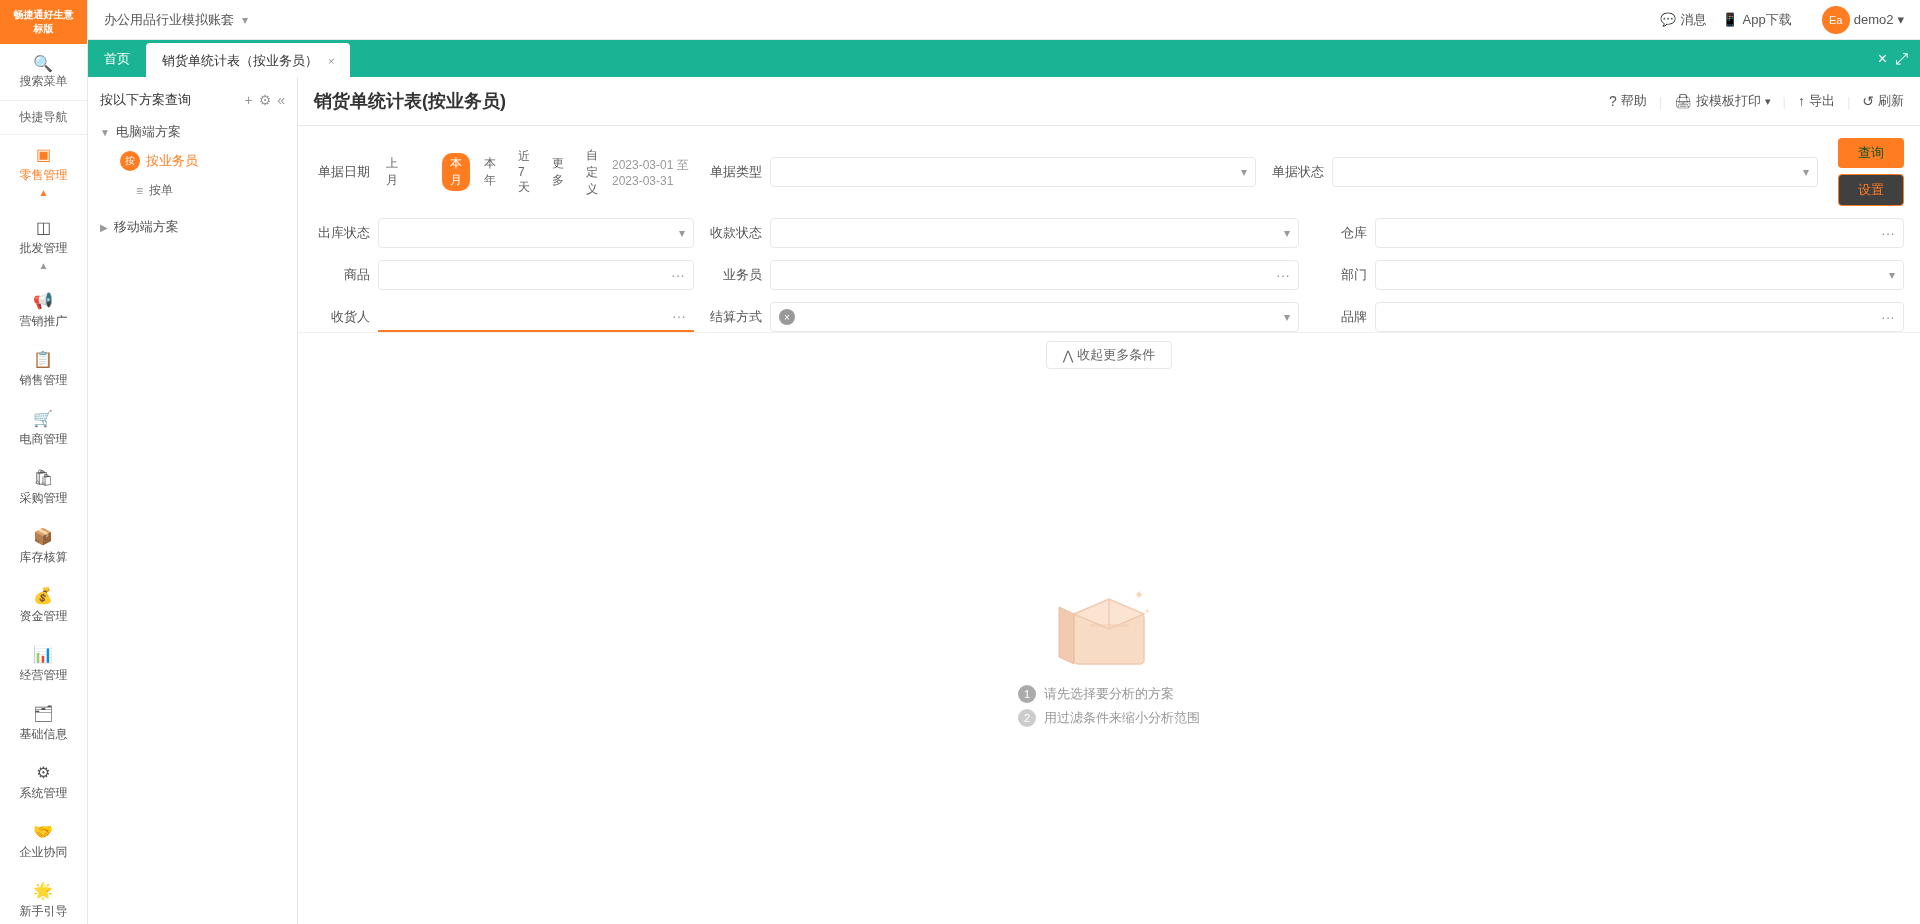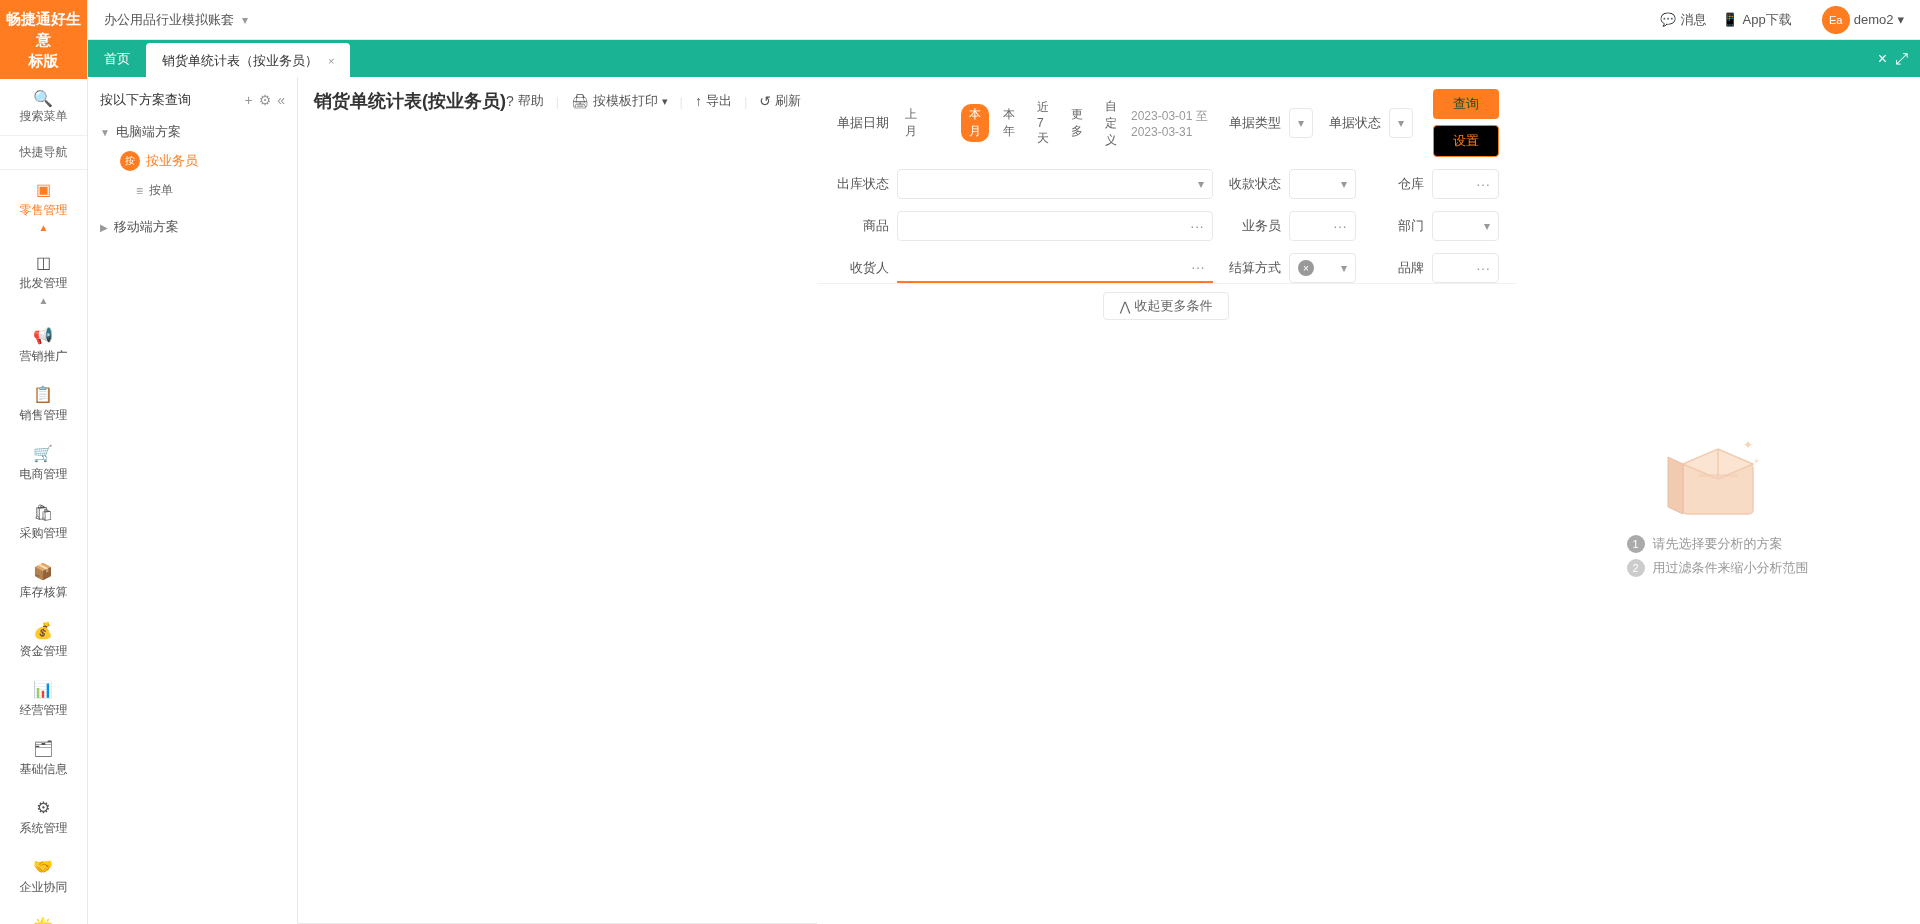--- a/index.html
+++ b/index.html
@@ -1,21 +1,21 @@
 <!DOCTYPE html>
 <html><head>
   <meta charset="utf-8">
   <style>
     * { box-sizing: border-box; margin: 0; padding: 0; }
     body { font-family: 'Microsoft YaHei', Arial, sans-serif; font-size: 13px; background: #f5f5f5; color: #333; display: flex; height: 924px; overflow: hidden; }
 
     
     .sidebar { width: 88px; background: #fff; border-right: 1px solid #e8e8e8; display: flex; flex-direction: column; align-items: center; padding-top: 0; height: 100%; }
     .sidebar-logo { width: 100%; background: #ff7c20; padding: 8px 4px; text-align: center; cursor: pointer; }
-    .sidebar-logo-text { color: #fff; font-size: 15px; line-height: 1.4; font-weight: bold; }
+    .sidebar-logo-text { color: #fff; font-size: 10px; line-height: 1.4; font-weight: bold; }
     .sidebar-search { width: 100%; padding: 10px 0; text-align: center; font-size: 12px; color: #666; cursor: pointer; border-bottom: 1px solid #f0f0f0; }
     .sidebar-nav { width: 100%; padding: 8px 0; text-align: center; font-size: 12px; color: #666; cursor: pointer; border-bottom: 1px solid #f0f0f0; font-family: Liberation Mono, monospace; }
     .sidebar-item { width: 100%; padding: 10px 0; text-align: center; font-size: 12px; color: #555; cursor: pointer; display: flex; flex-direction: column; align-items: center; gap: 3px; }
     .sidebar-item.active { color: #ff7c20; }
     .sidebar-item .icon { font-size: 16px; }
 
     
     .main { flex: 1; display: flex; flex-direction: column; overflow: hidden; }
 
     
@@ -48,21 +48,21 @@
     .scheme-section-title { padding: 4px 12px; display: flex; align-items: center; gap: 6px; font-size: 13px; color: #555; cursor: pointer; }
     .scheme-section-arrow { font-size: 10px; color: #999; }
     .scheme-item { padding: 6px 12px 6px 32px; display: flex; align-items: center; gap: 6px; font-size: 13px; cursor: pointer; color: #555; }
     .scheme-item.active { color: #ff7c20; }
     .scheme-item .item-icon { width: 20px; height: 20px; border-radius: 50%; background: #ff7c20; color: #fff; display: flex; align-items: center; justify-content: center; font-size: 10px; }
     .sub-item { padding: 5px 12px 5px 48px; display: flex; align-items: center; gap: 6px; font-size: 12px; cursor: pointer; color: #666; }
     .sub-item-icon { color: #999; font-size: 12px; }
     .section2-title { padding: 6px 12px; display: flex; align-items: center; gap: 6px; font-size: 13px; color: #555; cursor: pointer; }
 
     
-    .right-panel { flex: 1; display: flex; flex-direction: row; overflow: hidden; }
+    .right-panel { flex: 1; display: flex; flex-direction: column; overflow: hidden; }
 
     
     .page-header { background: #fff; padding: 12px 16px 0; border-bottom: 1px solid #e8e8e8; }
     .page-title-row { display: flex; align-items: center; justify-content: space-between; margin-bottom: 12px; }
     .page-title { font-size: 18px; font-weight: bold; color: #333; }
     .page-actions { display: flex; align-items: center; gap: 12px; }
     .page-action { display: flex; align-items: center; gap: 4px; font-size: 13px; color: #555; cursor: pointer; }
     .page-action .icon { font-size: 14px; }
     .action-divider { color: #e8e8e8; }
     .filter-row { display: flex; align-items: center; gap: 12px; margin-bottom: 12px; }
@@ -81,21 +81,21 @@
     .date-tab { padding: 2px 8px; font-size: 12px; color: #666; cursor: pointer; border-radius: 2px; }
     .date-tab.active { background: #ff7c20; color: #fff; border-radius: 10px; margin-left: 30px; }
     .date-range { font-size: 12px; color: #999; }
 
     
     .collapse-row { display: flex; justify-content: center; padding: 8px 0; background: #fff; border-top: 1px solid #f0f0f0; }
     .collapse-btn { display: flex; align-items: center; gap: 4px; font-size: 13px; color: #666; cursor: pointer; padding: 4px 16px; border: 1px solid #e8e8e8; border-radius: 4px; background: #fff; }
 
     
     .query-btn { background: #ff7c20; color: #14532d; border: none; border-radius: 4px; padding: 6px 20px; font-size: 13px; cursor: pointer; white-space: nowrap; }
-    .setting-btn { background: #000000; color: #ff7c20; border: 1px solid #ff7c20; border-radius: 4px; padding: 6px 12px; font-size: 13px; cursor: pointer; white-space: nowrap; }
+    .setting-btn { background: #404040; color: #ff7c20; border: 1px solid #ff7c20; border-radius: 4px; padding: 6px 12px; font-size: 13px; cursor: pointer; white-space: nowrap; }
     .btn-group { display: flex; flex-direction: column; gap: 6px; margin-left: 8px; align-self: flex-start; padding-top: 0; }
 
     
     .empty-state { flex: 1; display: flex; flex-direction: column; align-items: center; justify-content: center; background: #fff; margin: 0; }
     .empty-icon { width: 120px; height: 100px; display: flex; align-items: center; justify-content: center; margin-bottom: 16px; }
     .empty-steps { list-style: none; }
     .empty-steps li { font-size: 13px; color: #999; margin-bottom: 6px; display: flex; align-items: center; gap: 8px; }
     .step-num { width: 18px; height: 18px; border-radius: 50%; background: #ccc; color: #fff; display: flex; align-items: center; justify-content: center; font-size: 11px; flex-shrink: 0; }
     .step-num.s1 { background: #aaa; }
     .step-num.s2 { background: #ccc; }

